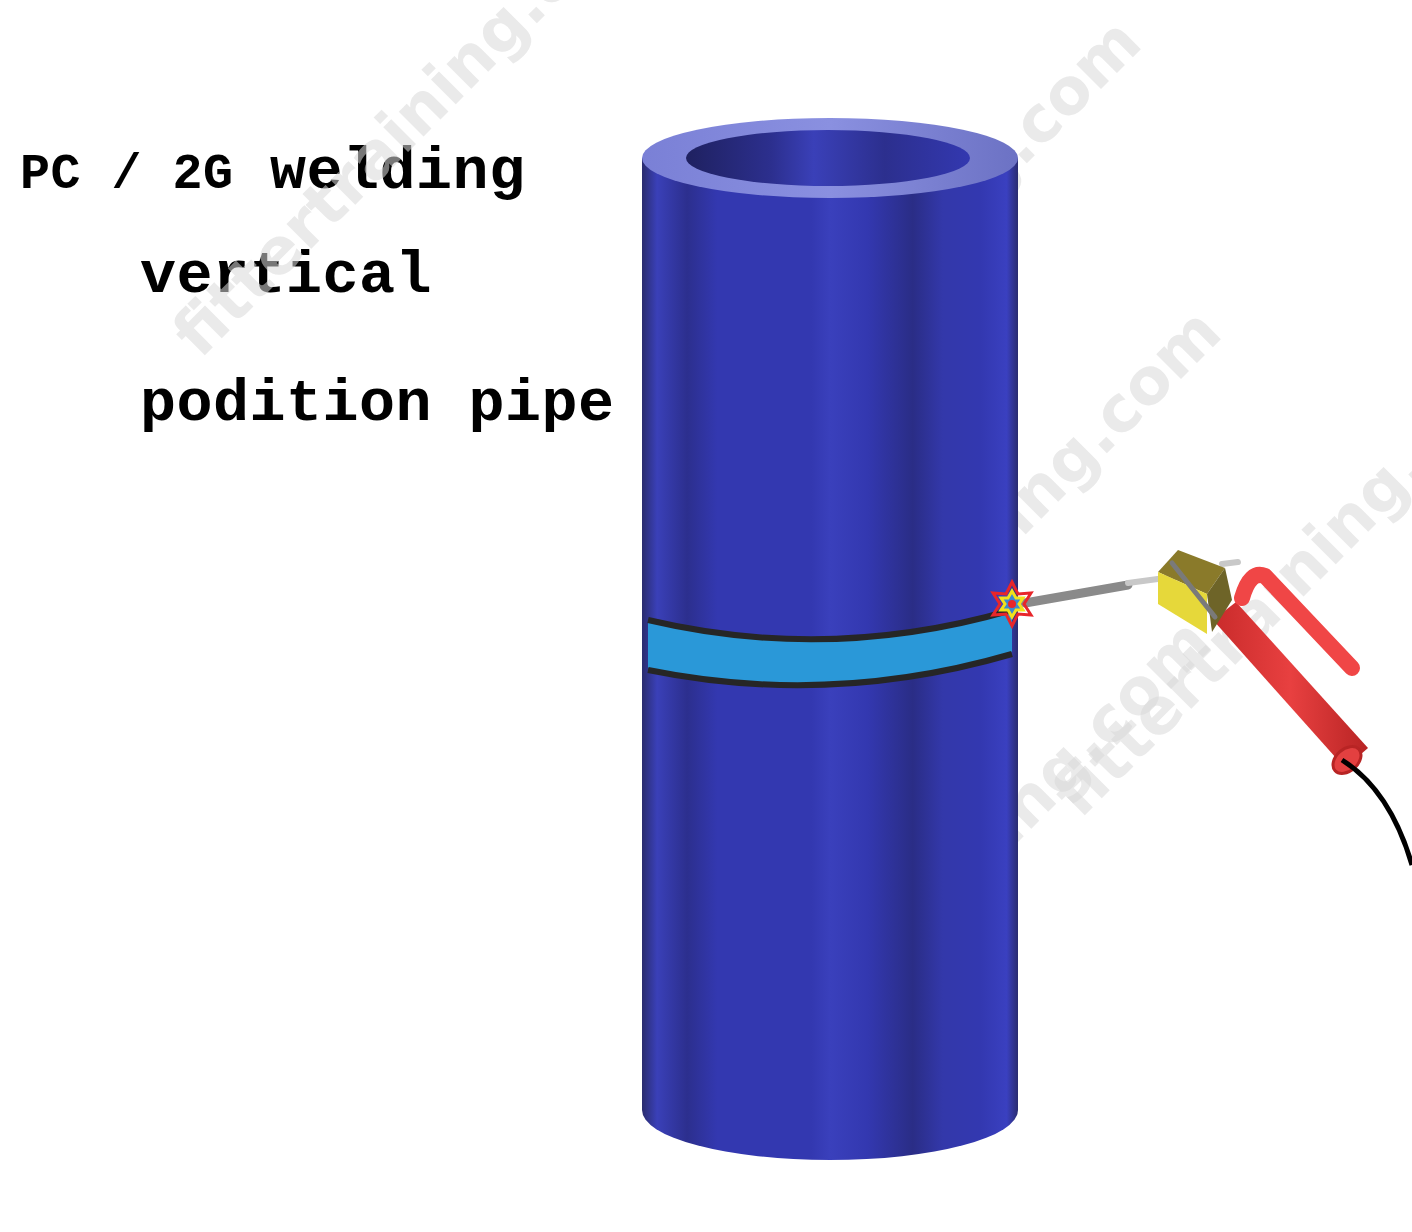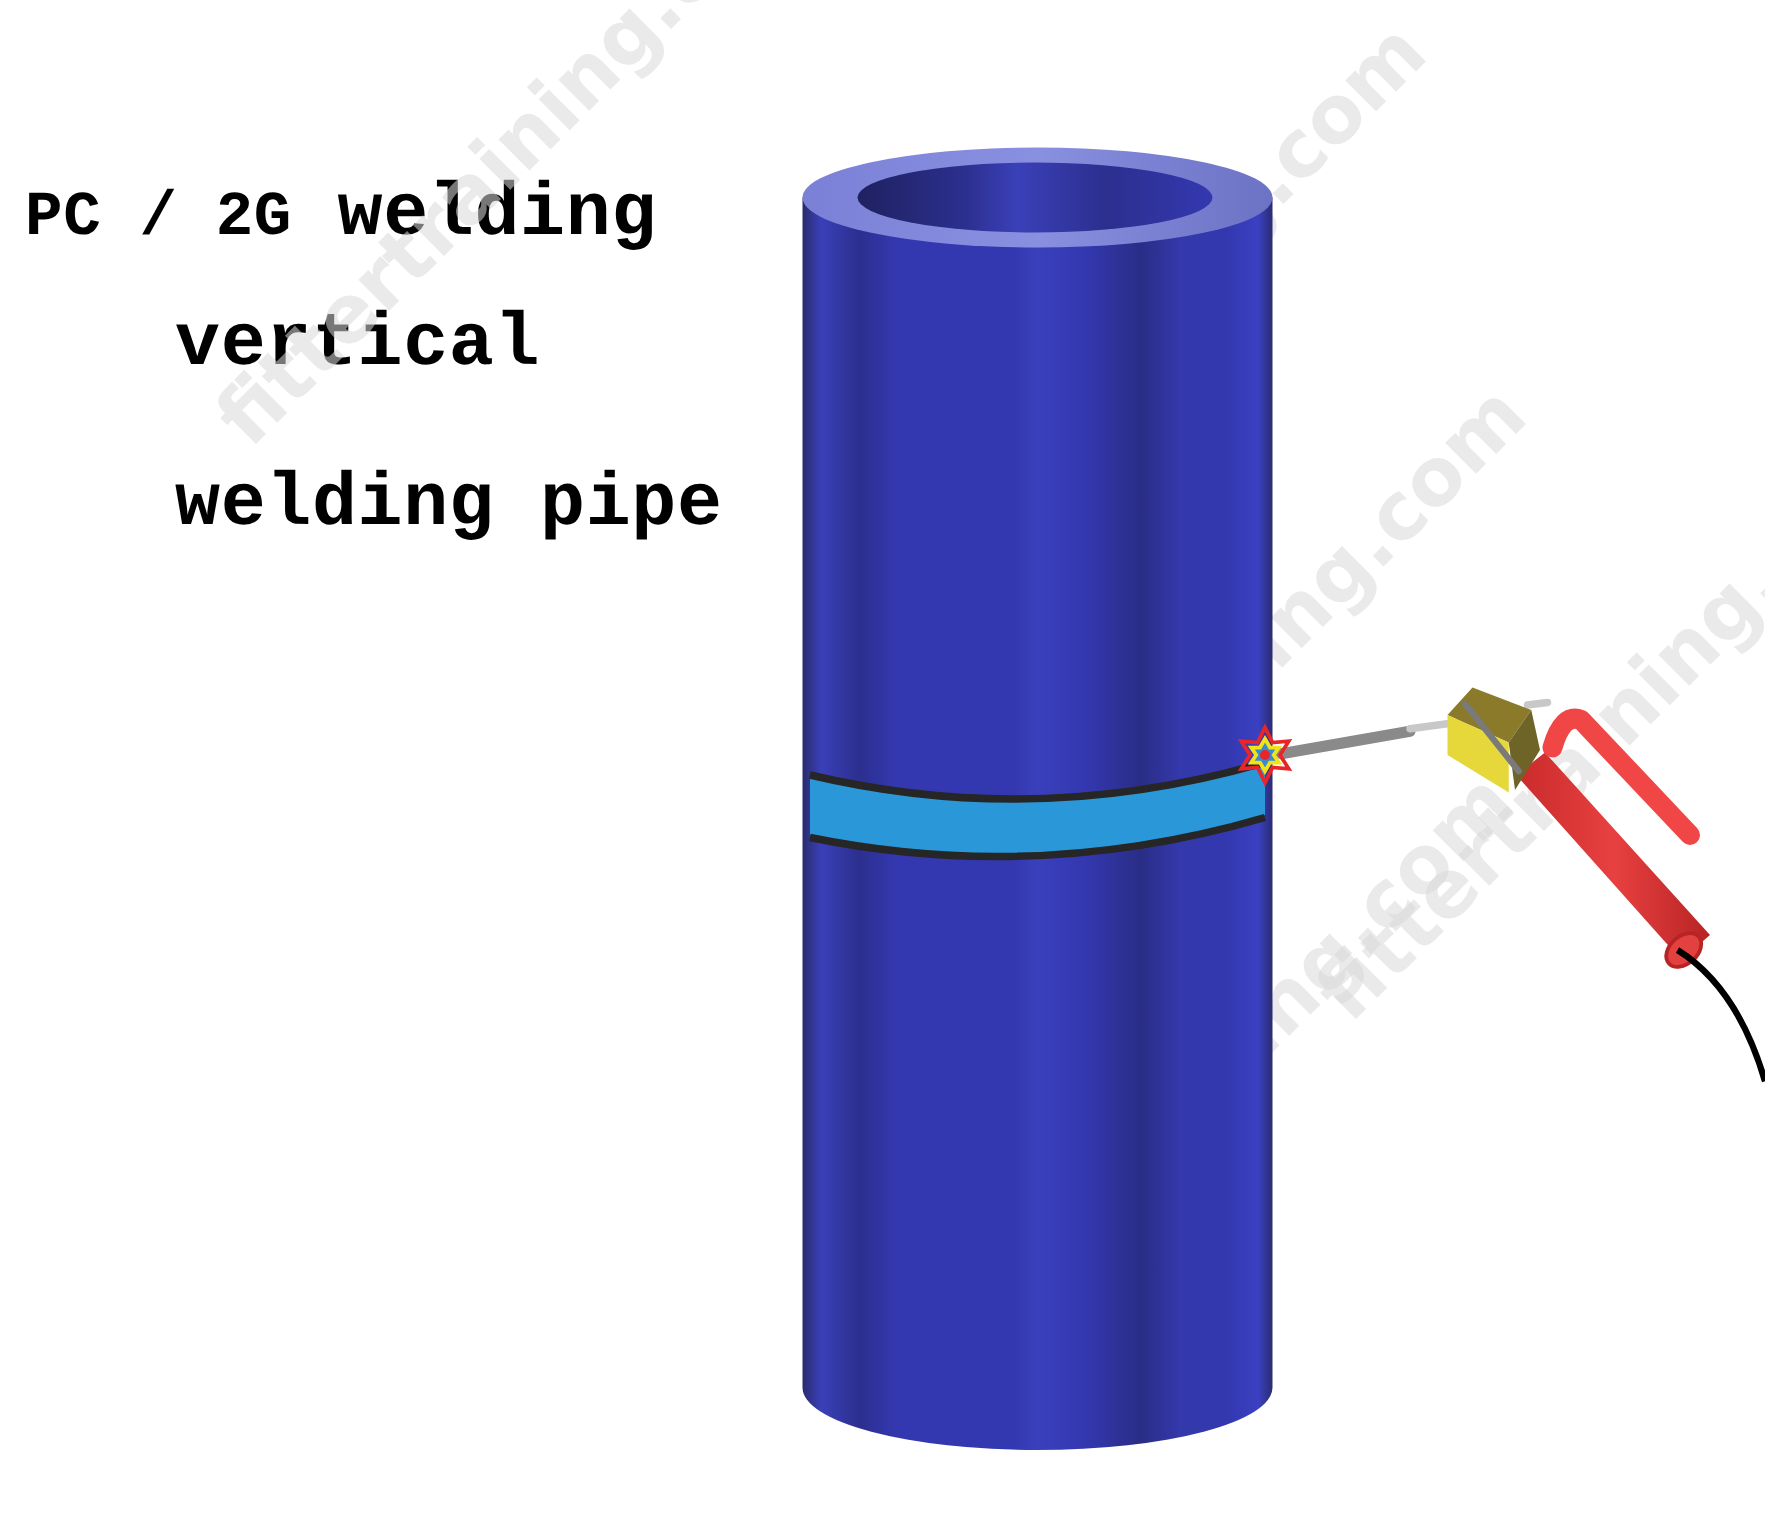--- a/index.html
+++ b/index.html
@@ -12,21 +12,21 @@
     #line2 { left: 140px; top: 246px; }
     #line3 { left: 140px; top: 374px; }
     svg.scene { position: absolute; left: 0; top: 0; }
     .wm { fill: #d9d9d9; opacity: 0.55; font-family: "DejaVu Sans", sans-serif; font-weight: bold; }
   </style>
 </head>
 <body>
 
 <div class="title-line" id="line1"><span class="pc">PC / 2G</span> <span>welding</span></div>
 <div class="title-line" id="line2">vertical</div>
-<div class="title-line" id="line3">welding pipe</div>
+<div class="title-line" id="line3">podition pipe</div>
 
 <svg class="scene" width="1412" height="1232" viewBox="0 0 1412 1232">
   <defs>
     <linearGradient id="pipeGrad" x1="0" y1="0" x2="1" y2="0">
       <stop offset="0" stop-color="#2a2c6e"></stop>
       <stop offset="0.04" stop-color="#3a40b8"></stop>
       <stop offset="0.12" stop-color="#2c2f8e"></stop>
       <stop offset="0.2" stop-color="#3338b0"></stop>
       <stop offset="0.45" stop-color="#3338b0"></stop>
       <stop offset="0.5" stop-color="#3a40bc"></stop>

